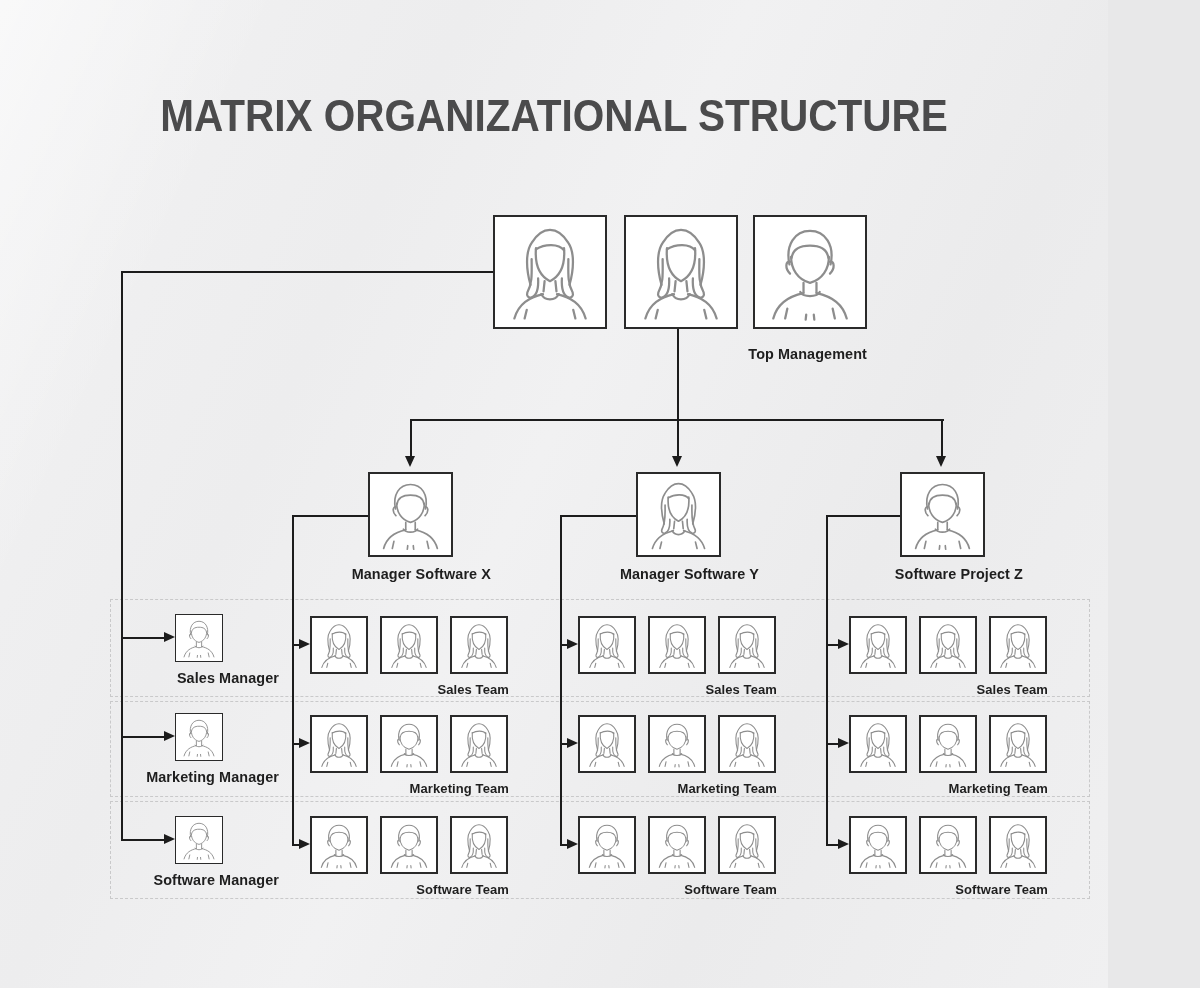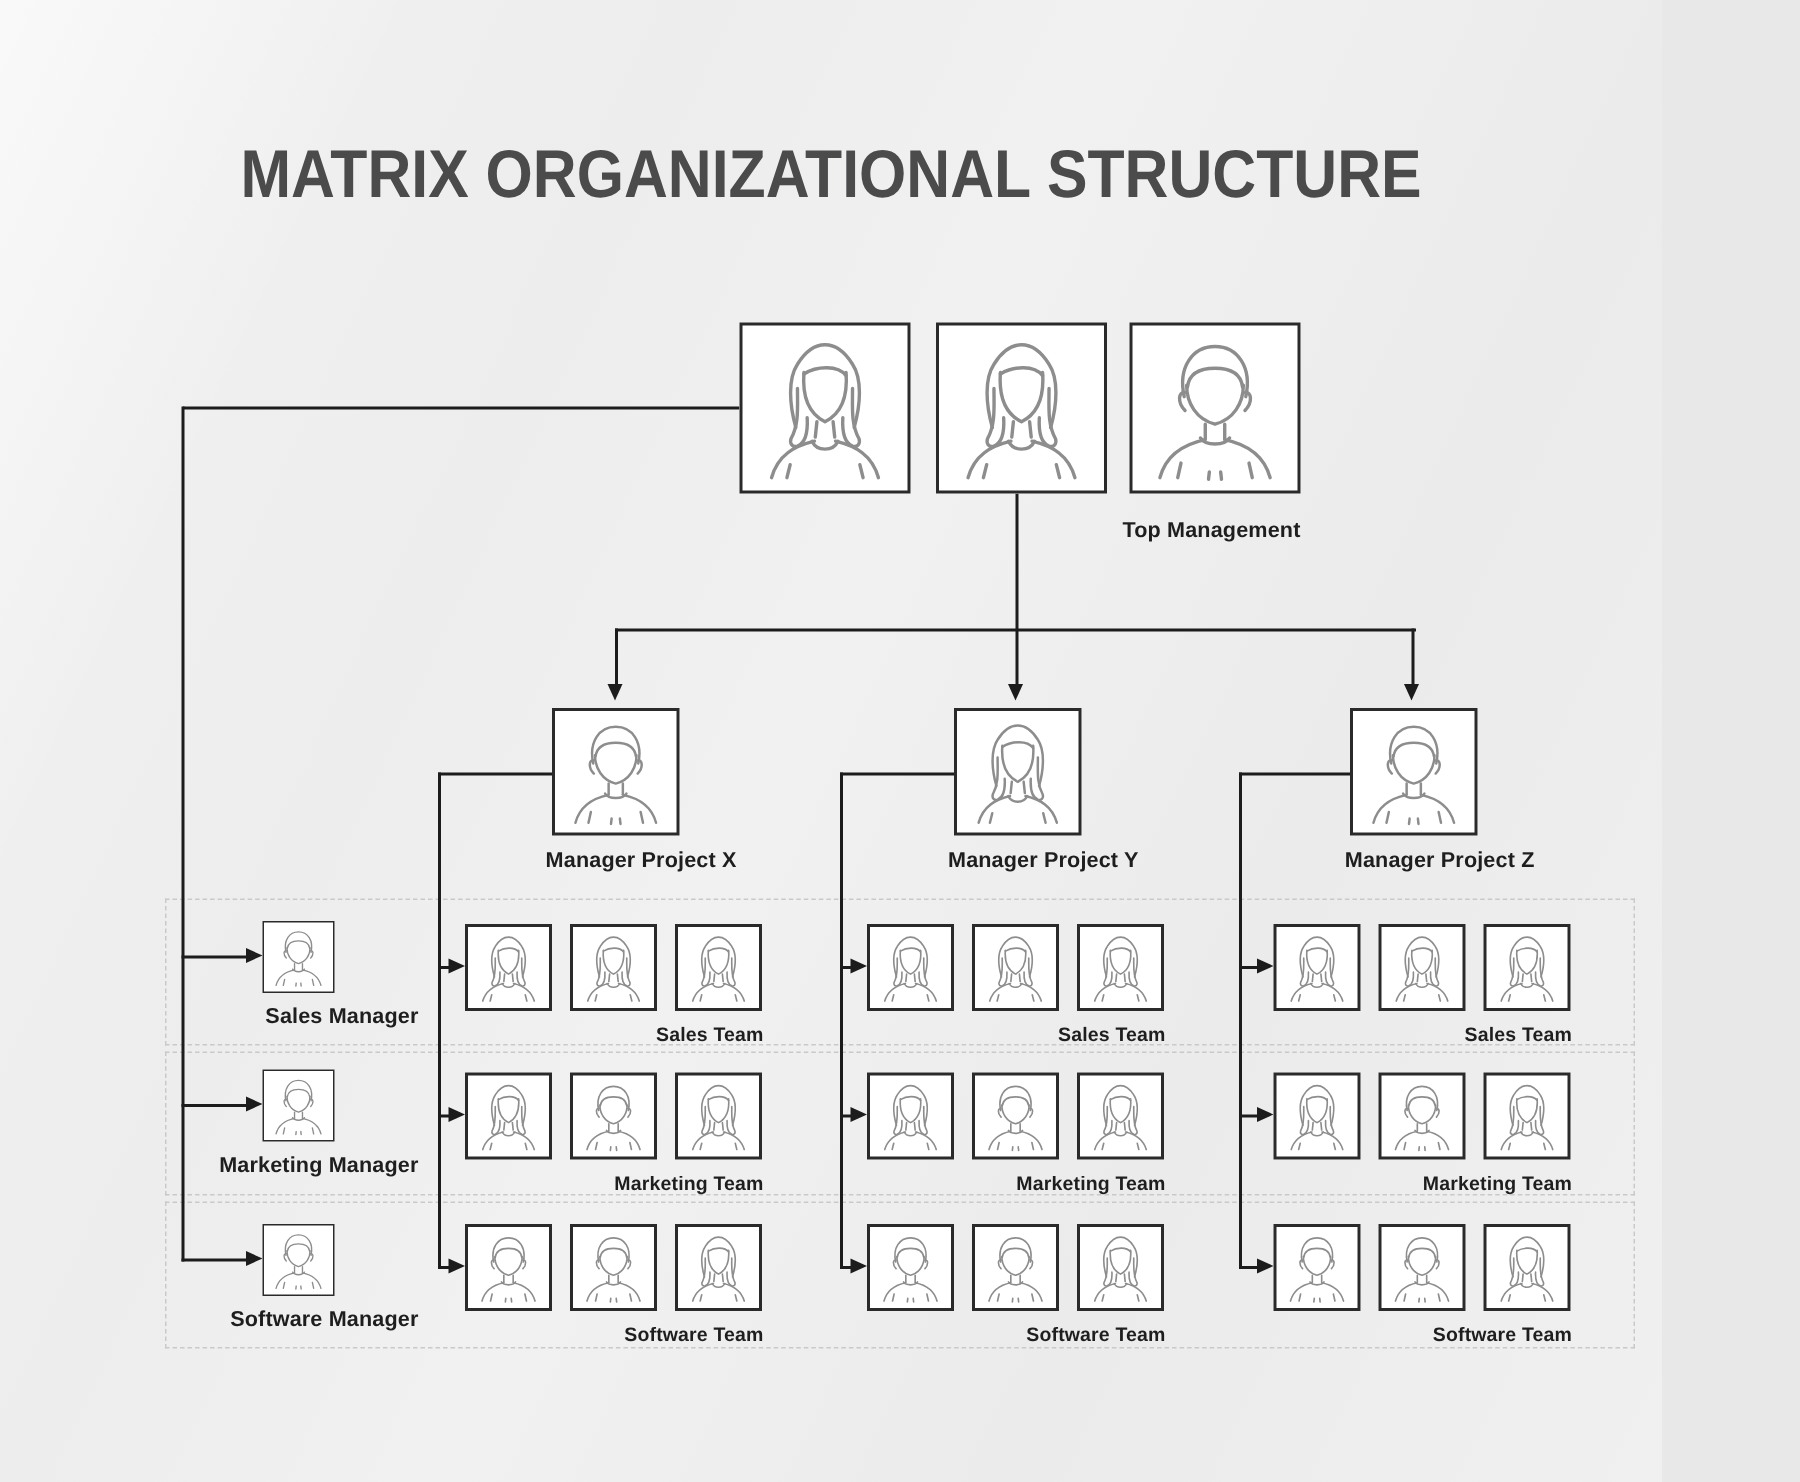--- a/index.html
+++ b/index.html
@@ -142,23 +142,23 @@
   <div class="pbox b85" style="left:636px;top:472px">
       <svg viewBox="0 0 100 100">
         <use href="#p-female"></use>
       </svg>
     </div>
   <div class="pbox b85" style="left:900px;top:472px">
       <svg viewBox="0 0 100 100">
         <use href="#p-male"></use>
       </svg>
     </div>
-  <div class="lbl" style="left:331px;width:160px;top:565px">Manager Project X</div>
-  <div class="lbl" style="left:599px;width:160px;top:565px">Manager Project Y</div>
-  <div class="lbl" style="left:863px;width:160px;top:565px">Manager Project Z</div>
+  <div class="lbl" style="left:331px;width:160px;top:565px">Manager Software X</div>
+  <div class="lbl" style="left:599px;width:160px;top:565px">Manager Software Y</div>
+  <div class="lbl" style="left:863px;width:160px;top:565px">Software Project Z</div>
 
   <div class="pbox b48" style="left:175px;top:614px">
       <svg viewBox="0 0 100 100">
         <use href="#p-male"></use>
       </svg>
     </div>
   <div class="pbox b48" style="left:175px;top:713px">
       <svg viewBox="0 0 100 100">
         <use href="#p-male"></use>
       </svg>

